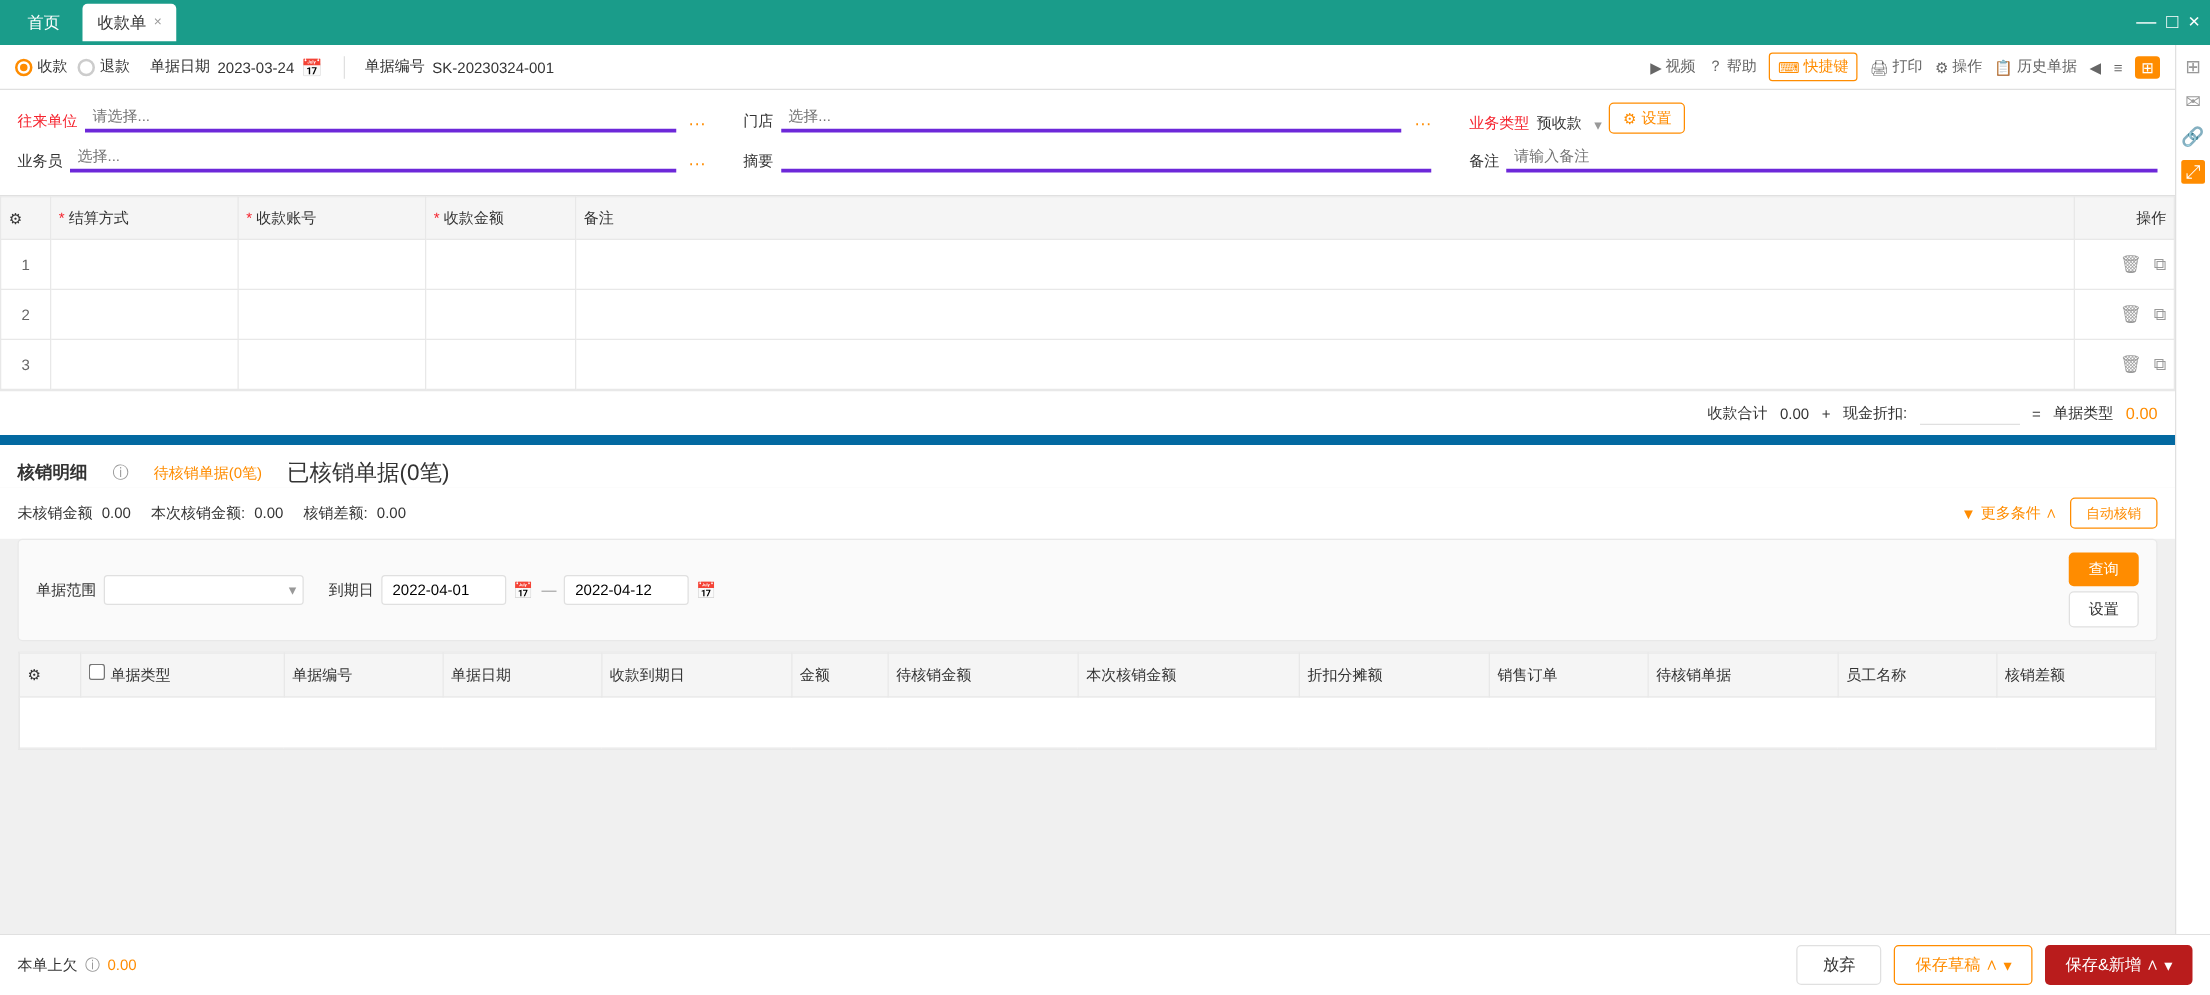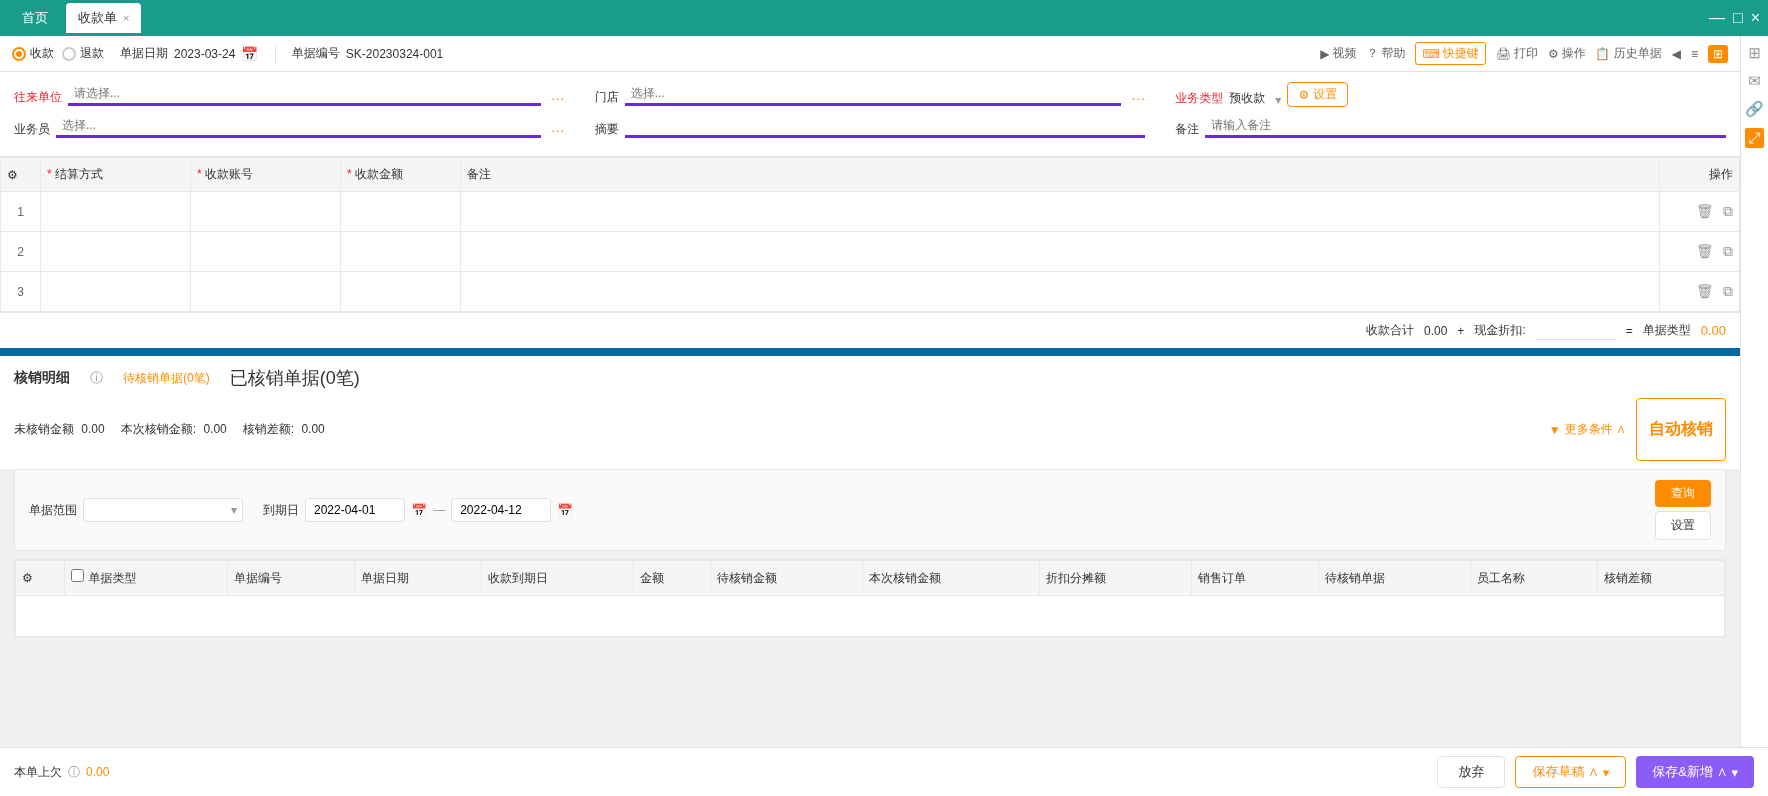--- a/index.html
+++ b/index.html
@@ -176,25 +176,24 @@
       color: #333;
       justify-content: space-between;
     }
     .stats-left { display: flex; gap: 16px; }
     .stats-right { display: flex; align-items: center; gap: 10px; }
     .filter-btn { color: #ff8c00; cursor: pointer; display: flex; align-items: center; gap: 4px; }
     .auto-btn {
       background: #fff;
       border: 1px solid #ff8c00;
       color: #ff8c00;
-      padding: 20px 12px;
-      border-radius: 4px;
-      cursor: pointer;
-      font-size: 16px;
-      font-weight: bold;
+      padding: 4px 12px;
+      border-radius: 4px;
+      cursor: pointer;
+      font-size: 11px;
     }
 
     
     .search-bar {
       background: #fafafa;
       border: 1px solid #e8e8e8;
       margin: 0 14px 8px;
       padding: 10px 14px;
       display: flex;
       align-items: center;
@@ -283,21 +282,21 @@
       background: #fff;
       border: 1px solid #ff8c00;
       color: #ff8c00;
       padding: 6px 16px;
       border-radius: 4px;
       cursor: pointer;
       font-size: 13px;
       display: flex; align-items: center; gap: 4px;
     }
     .btn-save {
-      background: #8b5cf6;
+      background: #b91c1c;
       border: none;
       color: #fff;
       padding: 6px 16px;
       border-radius: 4px;
       cursor: pointer;
       font-size: 13px;
       display: flex; align-items: center; gap: 4px;
     }
 
     

